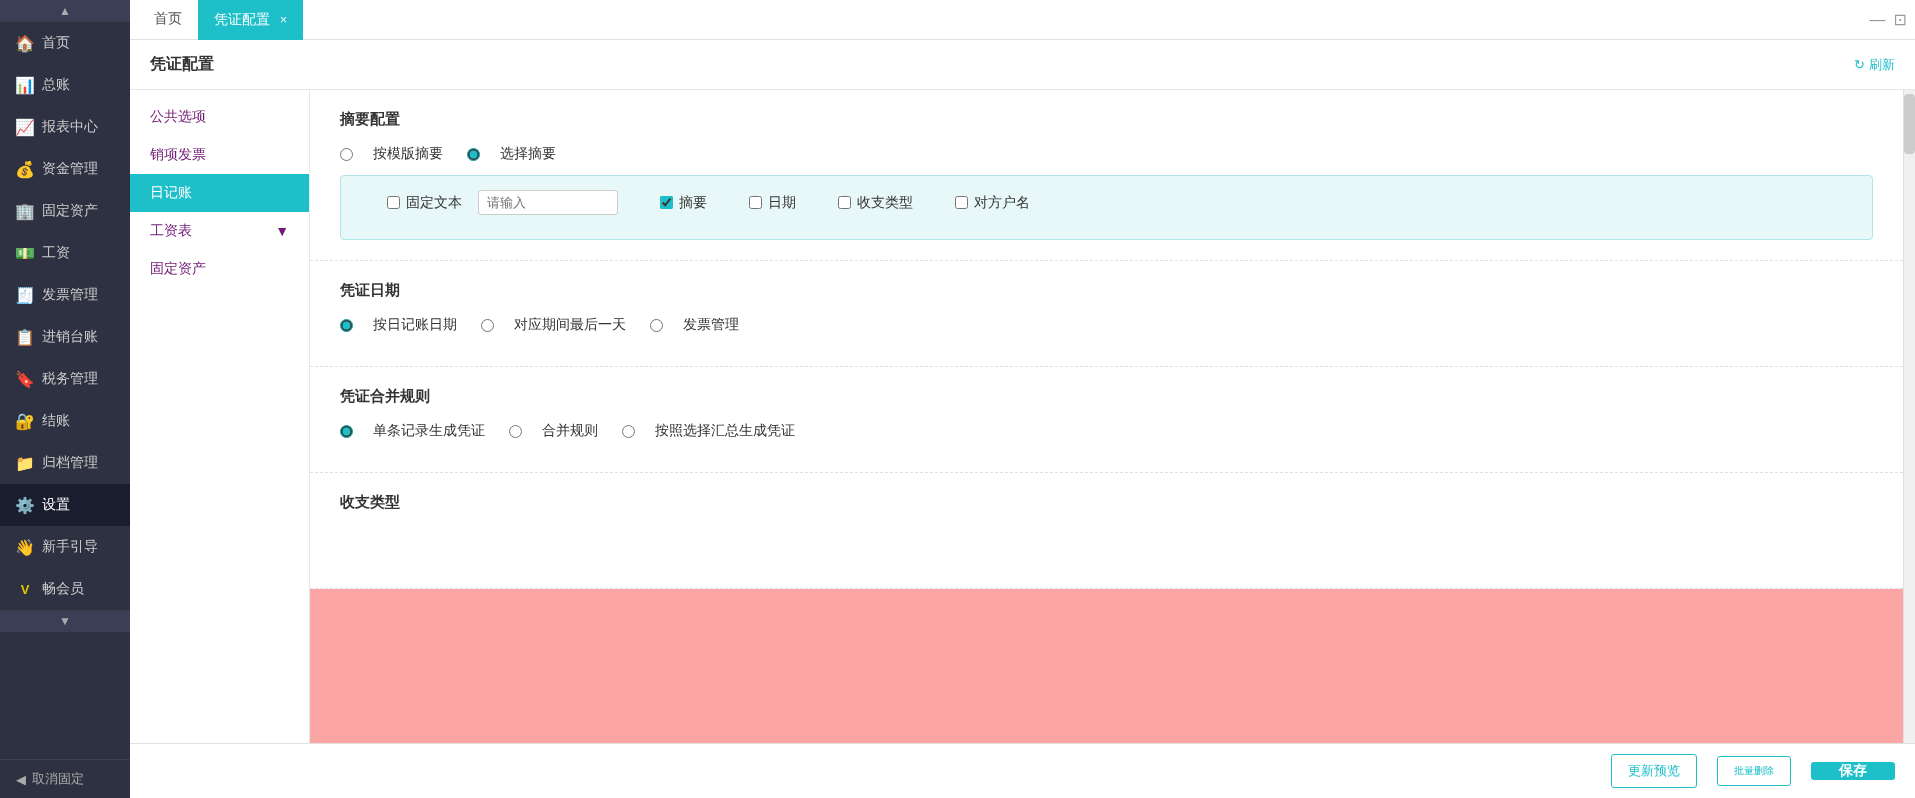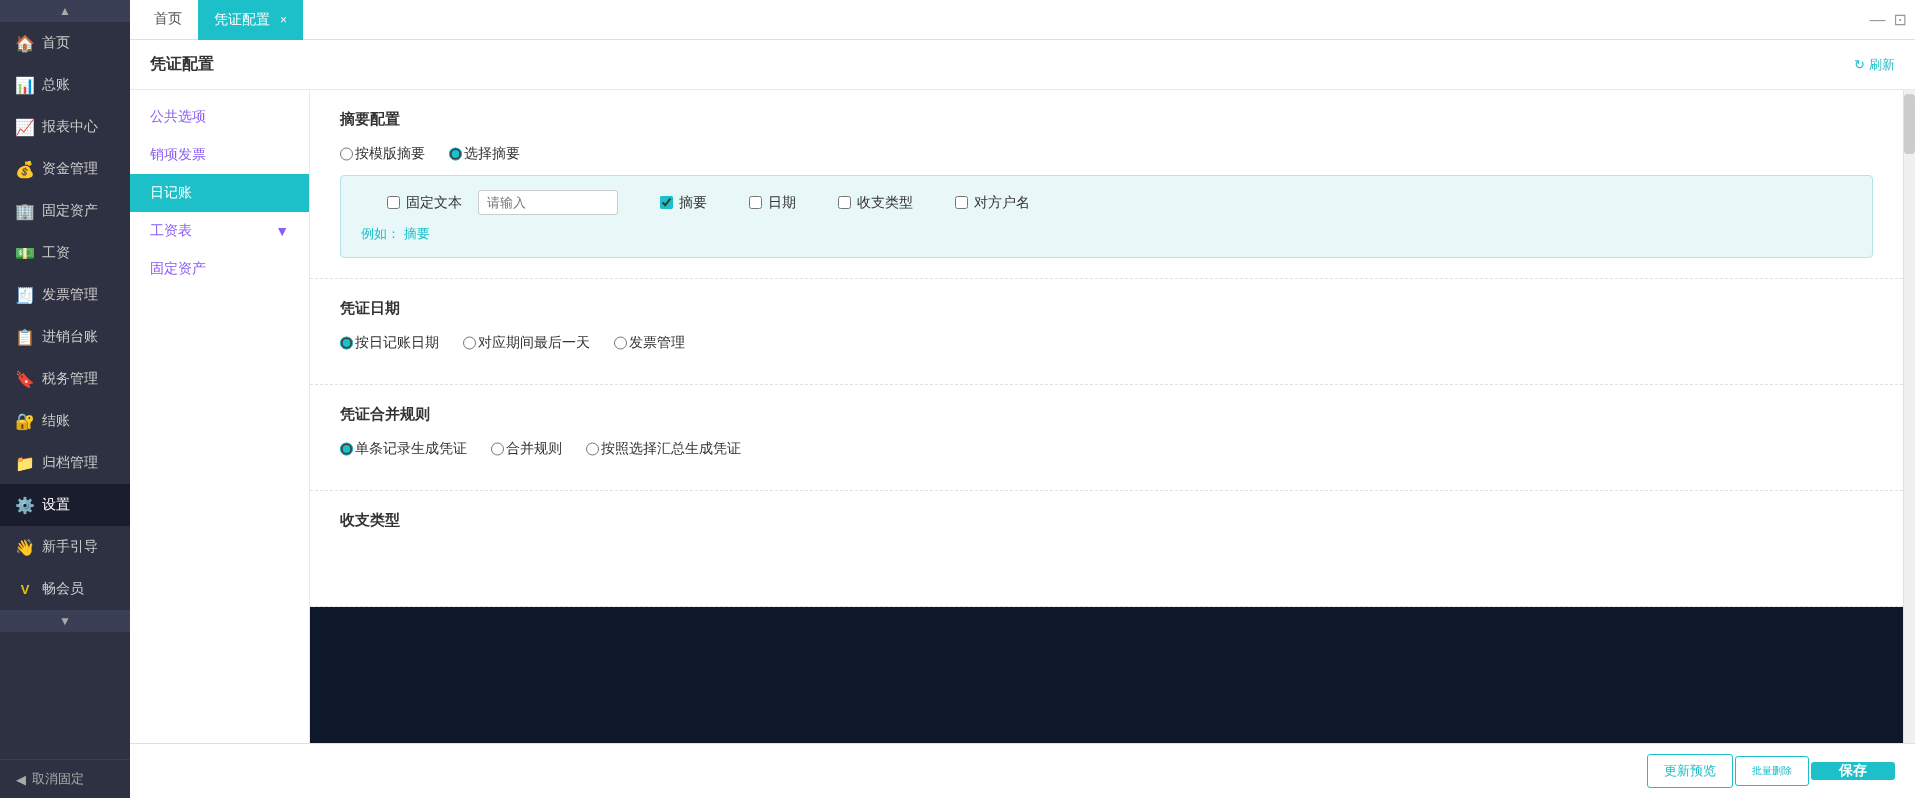--- a/index.html
+++ b/index.html
@@ -134,51 +134,51 @@
     .left-nav {
       width: 180px;
       background: #fff;
       border-right: 1px solid #e8e8e8;
       padding: 8px 0;
       flex-shrink: 0;
     }
     .left-nav-item {
       padding: 10px 20px;
       cursor: pointer;
-      color: #8b5cf6;
+      color: #701a75;
       font-size: 14px;
       display: flex;
       align-items: center;
       justify-content: space-between;
     }
     .left-nav-item.active { background: #1dbfc8; color: #fff; }
 
     
     .right-content {
       flex: 1;
       overflow-y: auto;
       padding: 0;
-      background: #0f172a;
+      background: #fca5a5;
     }
     .content-section {
       background: #fff;
       margin: 0;
       padding: 20px 30px;
       border-bottom: 1px dashed #e0e0e0;
     }
     .section-title {
       font-size: 15px;
       font-weight: 600;
       color: #333;
       margin-bottom: 16px;
     }
 
     
     .radio-group { display: flex; gap: 24px; align-items: center; margin-bottom: 12px; }
-    .radio-item { display: flex; gap: 2px; cursor: pointer; }
+    .radio-item { display: flex; align-items: center; gap: 20px; cursor: pointer; }
     .radio-item input[type="radio"] { accent-color: #1dbfc8; cursor: pointer; }
     .checkbox-item { display: flex; align-items: center; gap: 6px; cursor: pointer; padding-left: 26px; }
     .checkbox-item input[type="checkbox"] { accent-color: #1dbfc8; cursor: pointer; }
 
     
     .abstract-config-box {
       background: #e8f7f8;
       border: 1px solid #b3e5e8;
       border-radius: 4px;
       padding: 14px 20px;
@@ -206,21 +206,21 @@
     }
 
     
     .bottom-action-bar {
       background: #fff;
       border-top: 1px solid #e0e0e0;
       padding: 10px 20px;
       display: flex;
       align-items: center;
       justify-content: flex-end;
-      gap: 2px;
+      gap: 20px;
       flex-shrink: 0;
     }
     .btn-update-preview {
       background: #fff;
       border: 1px solid #1dbfc8;
       color: #1dbfc8;
       padding: 7px 16px;
       border-radius: 3px;
       cursor: pointer;
       font-size: 13px;
@@ -418,26 +418,20 @@
             <label class="checkbox-item">
               <input type="checkbox" style="accent-color: rgb(29, 191, 200);">
               <span>收支类型</span>
             </label>
 
             <label class="checkbox-item">
               <input type="checkbox" style="accent-color: rgb(29, 191, 200);">
               <span>对方户名</span>
             </label>
           </div>
-          <div>
-            <span class="abstract-example">
-              <span>例如：</span>
-              <span>摘要</span>
-            </span>
-          </div>
         </div>
       </div>
 
       <div class="content-section">
         <div class="section-title">凭证日期</div>
         <div class="radio-group">
           <label class="radio-item">
             <input type="radio" name="date-mode" checked="" style="accent-color: rgb(29, 191, 200);">
             <span>按日记账日期</span>
           </label>

